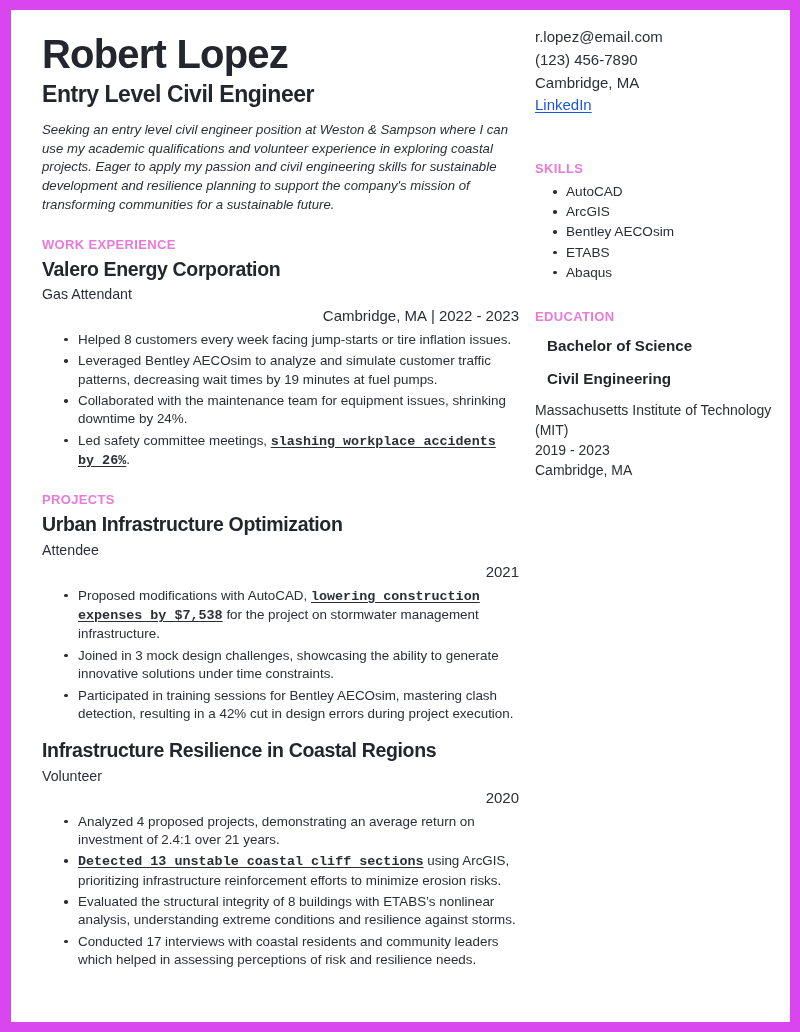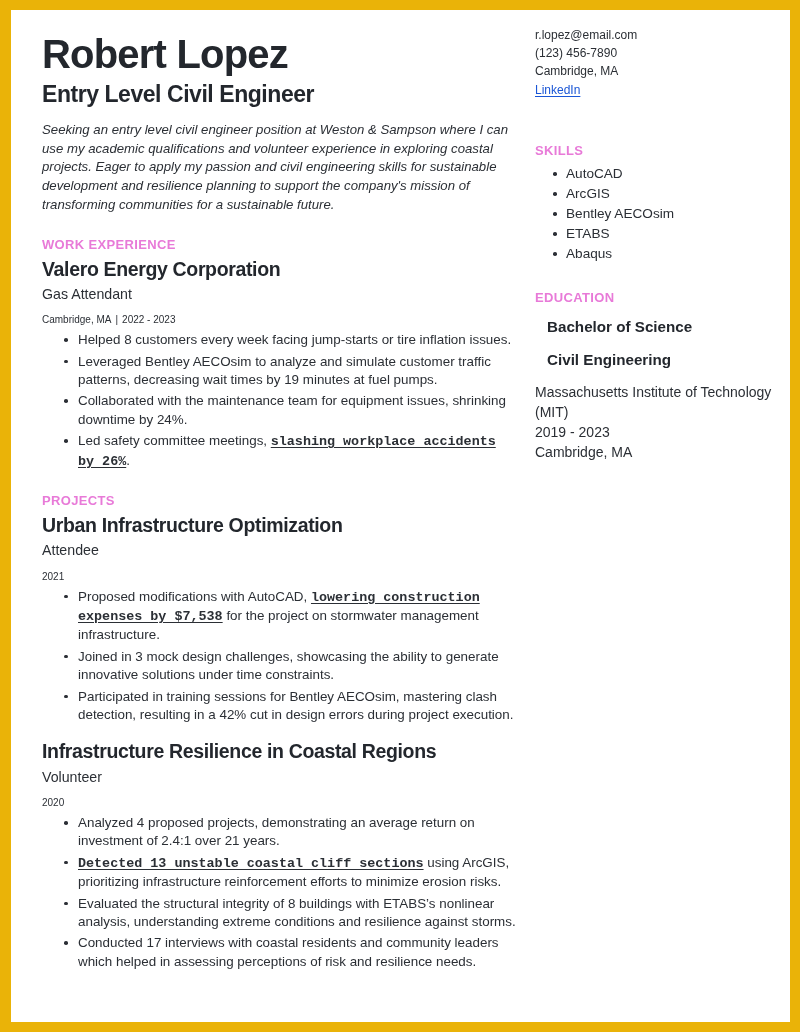--- a/index.html
+++ b/index.html
@@ -10,21 +10,21 @@
   body {
     width: 800px;
     height: 1032px;
     font-family: "Liberation Sans", sans-serif;
     -webkit-font-smoothing: antialiased;
   }
   .page-frame {
     width: 800px;
     height: 1032px;
     box-sizing: border-box;
-    background: #eab308;
+    background: #d946ef;
     padding: 10px 10px 10px 11px;
   }
   .page {
     width: 100%;
     height: 100%;
     box-sizing: border-box;
     background: #ffffff;
     position: relative;
     overflow: hidden;
     display: flex;
@@ -93,24 +93,25 @@
     line-height: 1.2;
     margin: 3px 0 0 0;
   }
   .role {
     font-size: 14.2px;
     color: #2b2f35;
     line-height: 1.3;
     margin: 4px 0 0 0;
   }
   .meta {
-    font-size: 10px;
+    font-size: 15px;
     color: #2b2f35;
     line-height: 1.3;
-    margin: 10px 0 0 0;
+    margin: 3px 0 0 0;
+    text-align: right;
   }
   .meta .sep {
     padding: 0 4px;
   }
 
   ul.bullets {
     margin: 5px 0 0 0;
     padding: 0 0 0 22px;
     list-style: none;
   }
@@ -142,21 +143,21 @@
   .entry { margin-top: 16px; }
   .entry:first-of-type { margin-top: 0; }
 
   
   .contact {
     margin: 0;
     padding: 0;
     list-style: none;
   }
   .contact li {
-    font-size: 12px;
+    font-size: 15px;
     color: #2b2f35;
     line-height: 1.52;
   }
   .contact li a {
     color: #1a56d6;
     text-decoration: underline;
     text-underline-offset: 1.5px;
   }
 
   ul.side-bullets {

